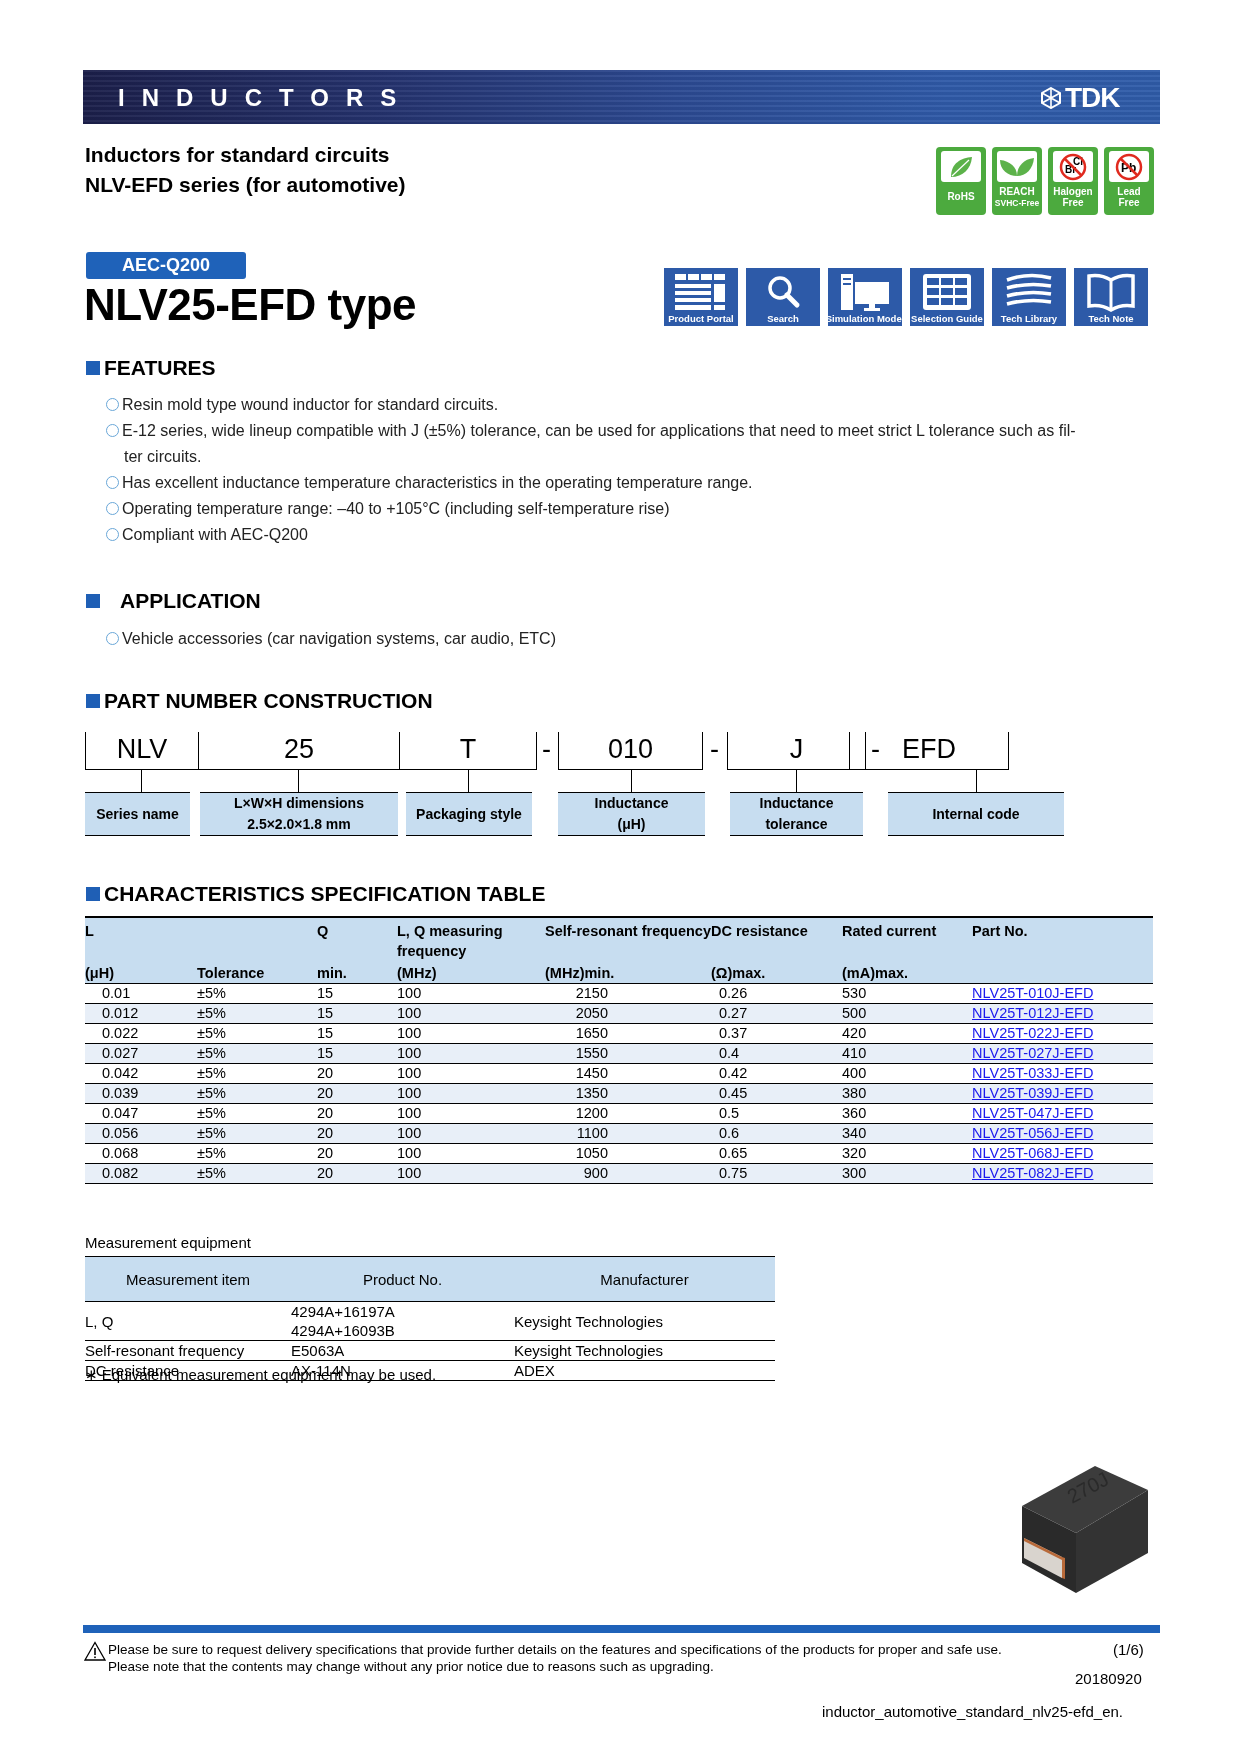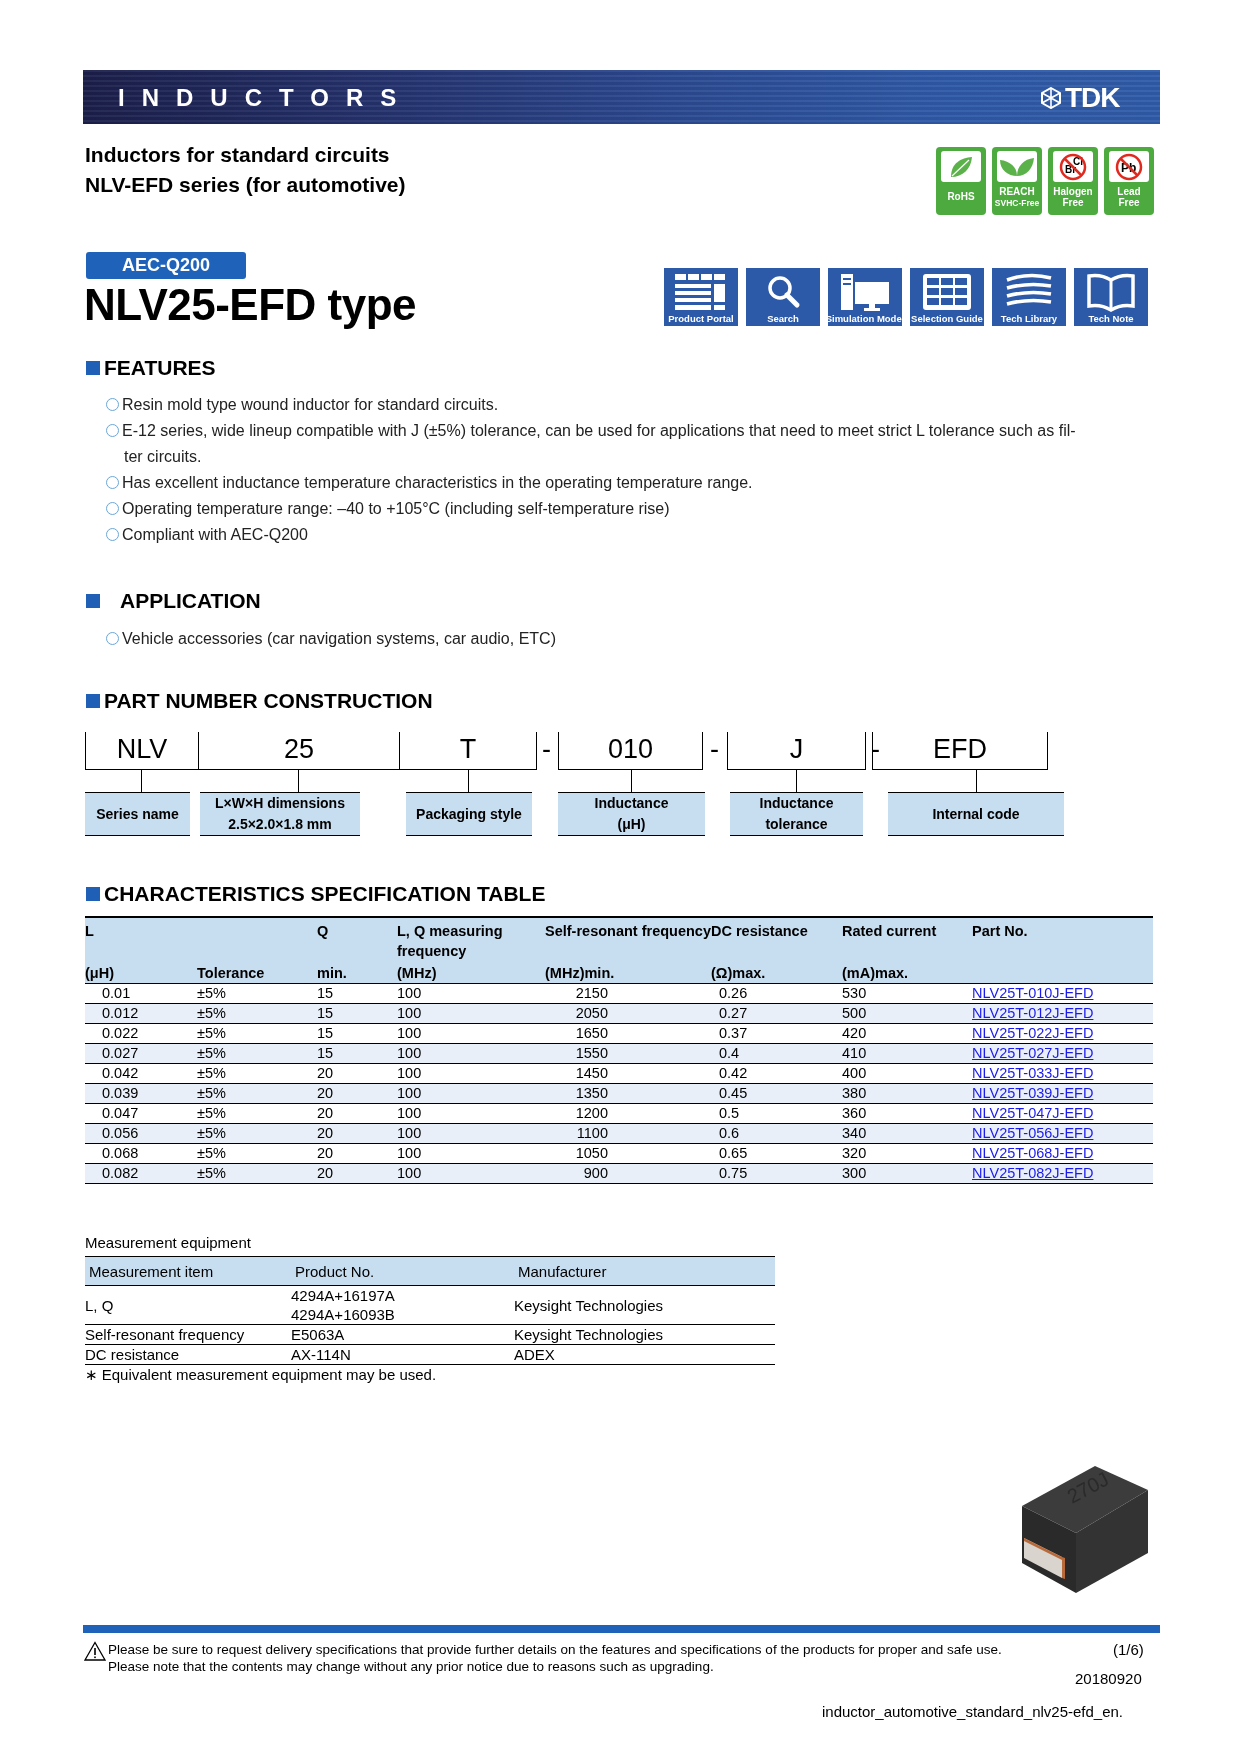--- a/index.html
+++ b/index.html
@@ -54,21 +54,21 @@
   .spec thead tr.h2 th { height:18px; line-height:16px; }
   .spec thead { border-top:2px solid #000; }
   .spec td { padding:0; height:19px; line-height:19px; border-top:1px solid #000; }
   .spec tbody tr:nth-child(even) td { background:#e8eff8; }
   .spec tbody tr:last-child td { border-bottom:1px solid #000; }
   .spec a { color:#1a1aee; text-decoration:underline; }
 
   
   .meas-title { left:85px; top:1234px; font-size:15px; }
   .meas { left:85px; top:1256px; width:690px; border-collapse:collapse; font-size:15px; }
-  .meas th { background:#c7ddf0; font-weight:normal; text-align:left; padding:4px; height:20px; border-top:1px solid #000; border-bottom:1px solid #000; }
+  .meas th { background:#c7ddf0; font-weight:normal; text-align:center; padding:12px; height:20px; border-top:1px solid #000; border-bottom:1px solid #000; }
   .meas td { padding:0; border-bottom:1px solid #000; line-height:19px; vertical-align:middle; }
   .meas-note { left:85px; top:1366px; font-size:15px; }
 
   
   .footbar { left:83px; top:1625px; width:1077px; height:8px; background:#1f62b9; }
   .foot-note { left:84px; top:1641px; font-size:13.5px; line-height:17px; display:flex; }
   .foot-page { left:1113px; top:1641px; font-size:15px; }
   .foot-date { left:1075px; top:1670px; font-size:15px; }
   .foot-file { left:822px; top:1703px; font-size:15px; white-space:nowrap; }
 </style>
@@ -253,33 +253,33 @@
 <div class="abs" style="left:85px; top:732px; width:1100px; height:110px;">
 
   <div class="abs pn-box" style="left:0; top:0; width:113px;">NLV</div>
   <div class="abs pn-box" style="left:113px; top:0; width:201px;">25</div>
   <div class="abs pn-box rb" style="left:314px; top:0; width:138px;">T</div>
   <div class="abs pn-dash" style="left:457px; top:0;">-</div>
   <div class="abs pn-box rb" style="left:473px; top:0; width:145px;">010</div>
   <div class="abs pn-dash" style="left:625px; top:0;">-</div>
   <div class="abs pn-box rb" style="left:642px; top:0; width:139px;">J</div>
   <div class="abs pn-dash" style="left:786px; top:0;">-</div>
-  <div class="abs pn-box rb" style="left:787px; top:0; width:176px;">EFD</div>
+  <div class="abs pn-box rb" style="left:764px; top:0; width:160px;">EFD</div>
 
   <div class="abs pn-line" style="left:56px; top:38px;"></div>
   <div class="abs pn-line" style="left:213px; top:38px;"></div>
   <div class="abs pn-line" style="left:383px; top:38px;"></div>
   <div class="abs pn-line" style="left:546px; top:38px;"></div>
   <div class="abs pn-line" style="left:711px; top:38px;"></div>
   <div class="abs pn-line" style="left:891px; top:38px;"></div>
 
   <div class="abs pn-label" style="left:0; top:60px; width:105px;">
       <span>Series name</span>
     </div>
-  <div class="abs pn-label" style="left:115px; top:60px; width:160px;">
+  <div class="abs pn-label" style="left:115px; top:60px; width:198px;">
       <span>L×W×H dimensions</span>
       <span>2.5×2.0×1.8 mm</span>
     </div>
   <div class="abs pn-label" style="left:321px; top:60px; width:126px;">
       <span>Packaging style</span>
     </div>
   <div class="abs pn-label" style="left:473px; top:60px; width:147px;">
       <span>Inductance</span>
       <span>(μH)</span>
     </div>

